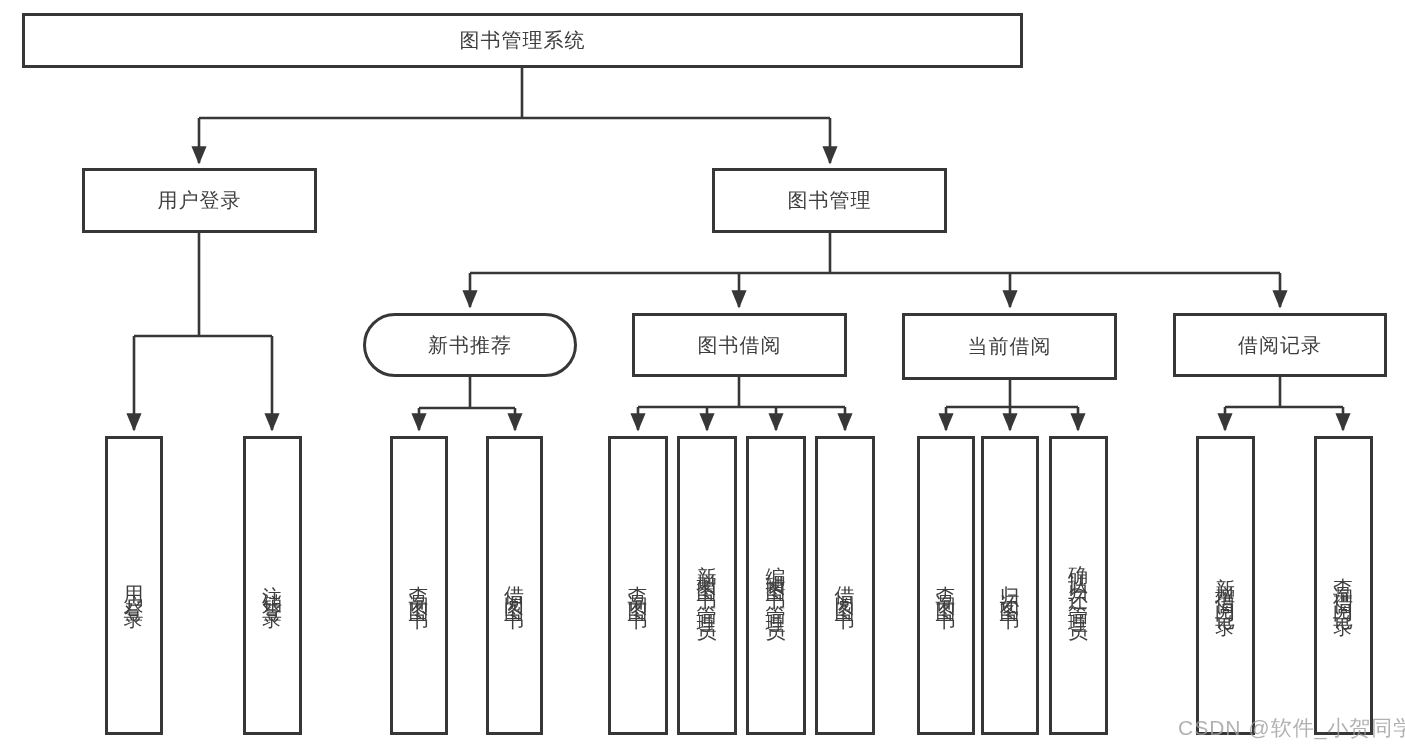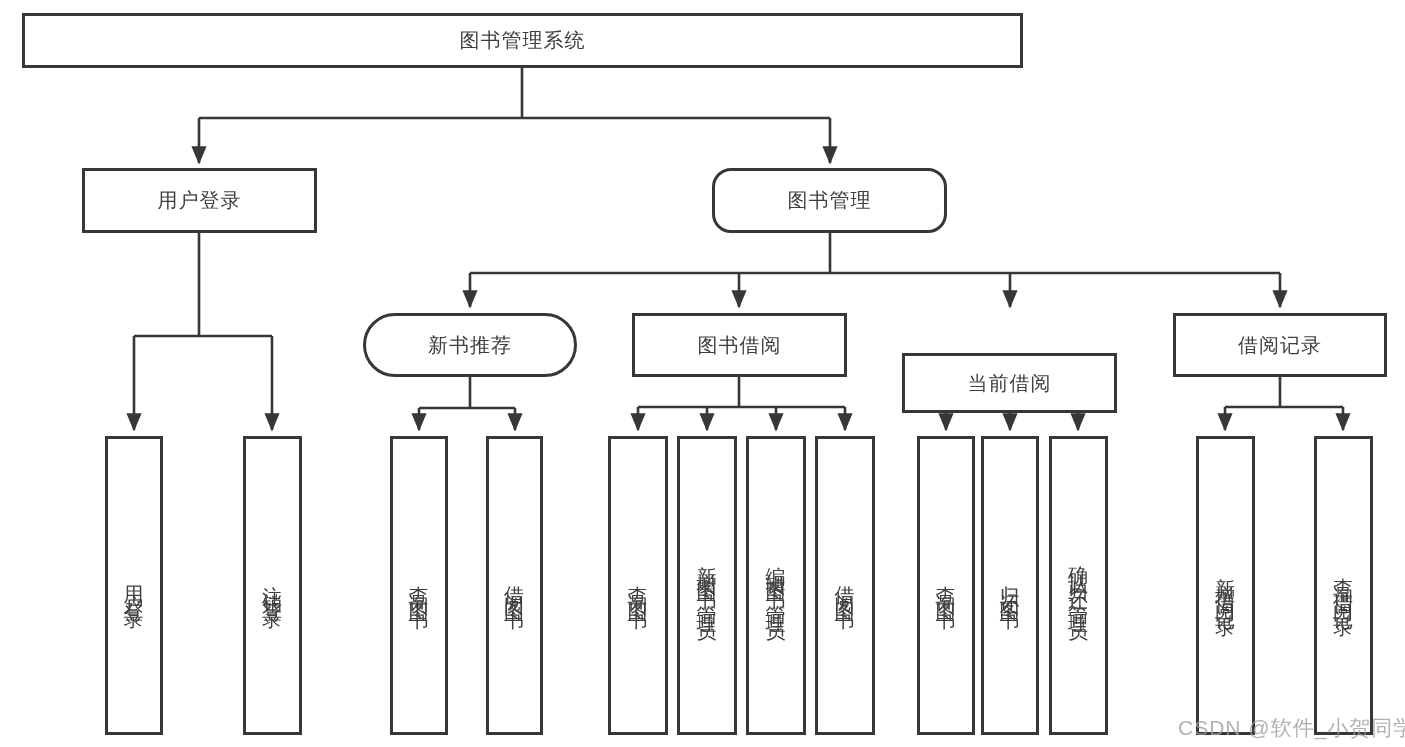--- a/index.html
+++ b/index.html
@@ -106,25 +106,25 @@
     <path class="arrow-shaft" marker-end="url(#arr)" d="M946,407 V430"></path>
     <path class="arrow-shaft" marker-end="url(#arr)" d="M1010,407 V430"></path>
     <path class="arrow-shaft" marker-end="url(#arr)" d="M1078,407 V430"></path>
     <path class="arrow-shaft" marker-end="url(#arr)" d="M1225,407 V430"></path>
     <path class="arrow-shaft" marker-end="url(#arr)" d="M1343,407 V430"></path>
   </svg>
 
   <div class="box h-box" style="left:22px; top:13px; width:1001px; height:55px;">图书管理系统</div>
 
   <div class="box h-box" style="left:82px; top:168px; width:235px; height:65px;">用户登录</div>
-  <div class="box h-box" style="left:712px; top:168px; width:235px; height:65px;border-radius:19px;">图书管理</div>
+  <div class="box h-box" style="left:712px; top:168px; width:235px; height:65px;">图书管理</div>
 
   <div class="box h-box" style="left:363px; top:313px; width:214px; height:64px;border-radius:32px;">新书推荐</div>
   <div class="box h-box" style="left:632px; top:313px; width:215px; height:64px;">图书借阅</div>
-  <div class="box h-box" style="left:902px; top:313px; width:215px; height:60px;margin-top:40px;">当前借阅</div>
+  <div class="box h-box" style="left:902px; top:313px; width:215px; height:67px;">当前借阅</div>
   <div class="box h-box" style="left:1173px; top:313px; width:214px; height:64px;">借阅记录</div>
 
   <div class="box v-box" style="left:105px; top:436px; width:58px; height:299px;">用户登录</div>
   <div class="box v-box" style="left:243px; top:436px; width:59px; height:299px;">注销登录</div>
 
   <div class="box v-box" style="left:390px; top:436px; width:58px; height:299px;">查询图书</div>
   <div class="box v-box" style="left:486px; top:436px; width:57px; height:299px;">借阅图书</div>
 
   <div class="box v-box" style="left:608px; top:436px; width:60px; height:299px;">查询图书</div>
   <div class="box v-box" style="left:677px; top:436px; width:60px; height:299px;">新增图书（管理员）</div>

